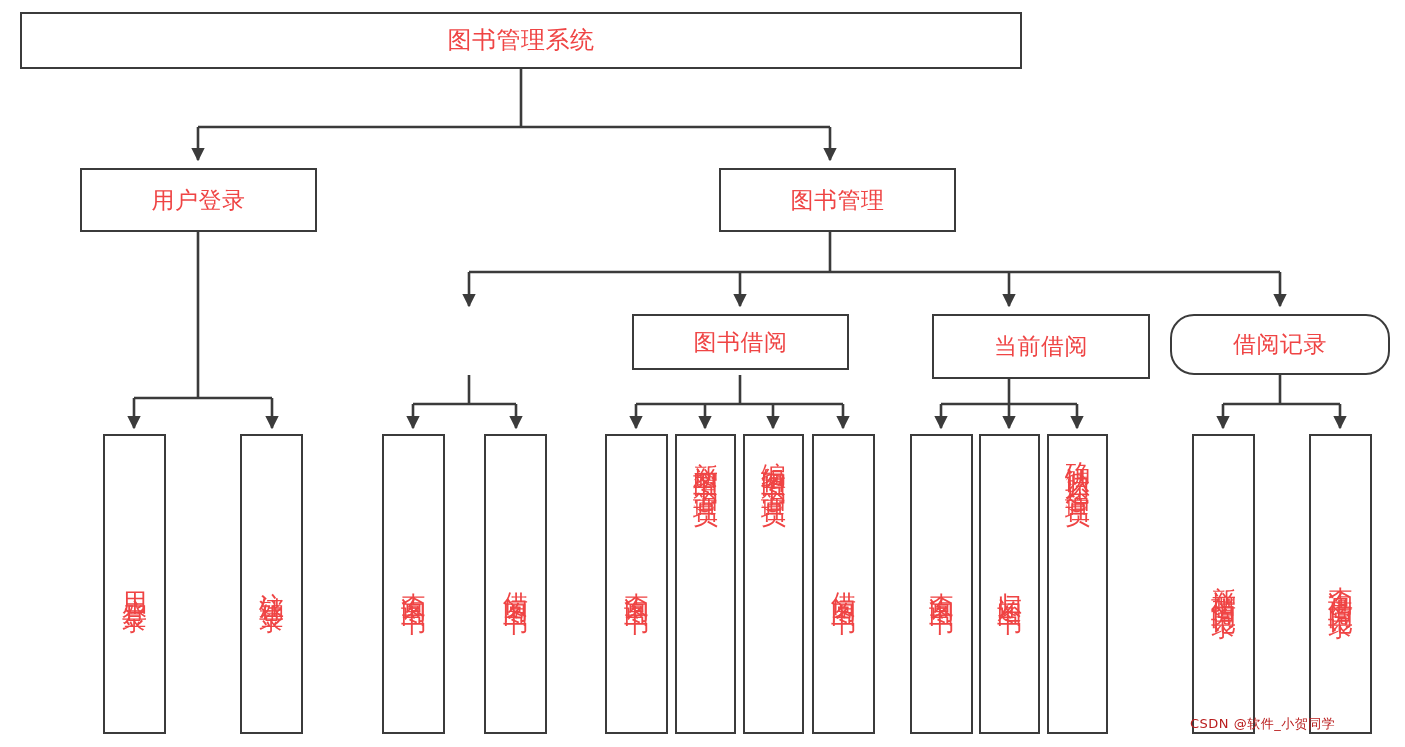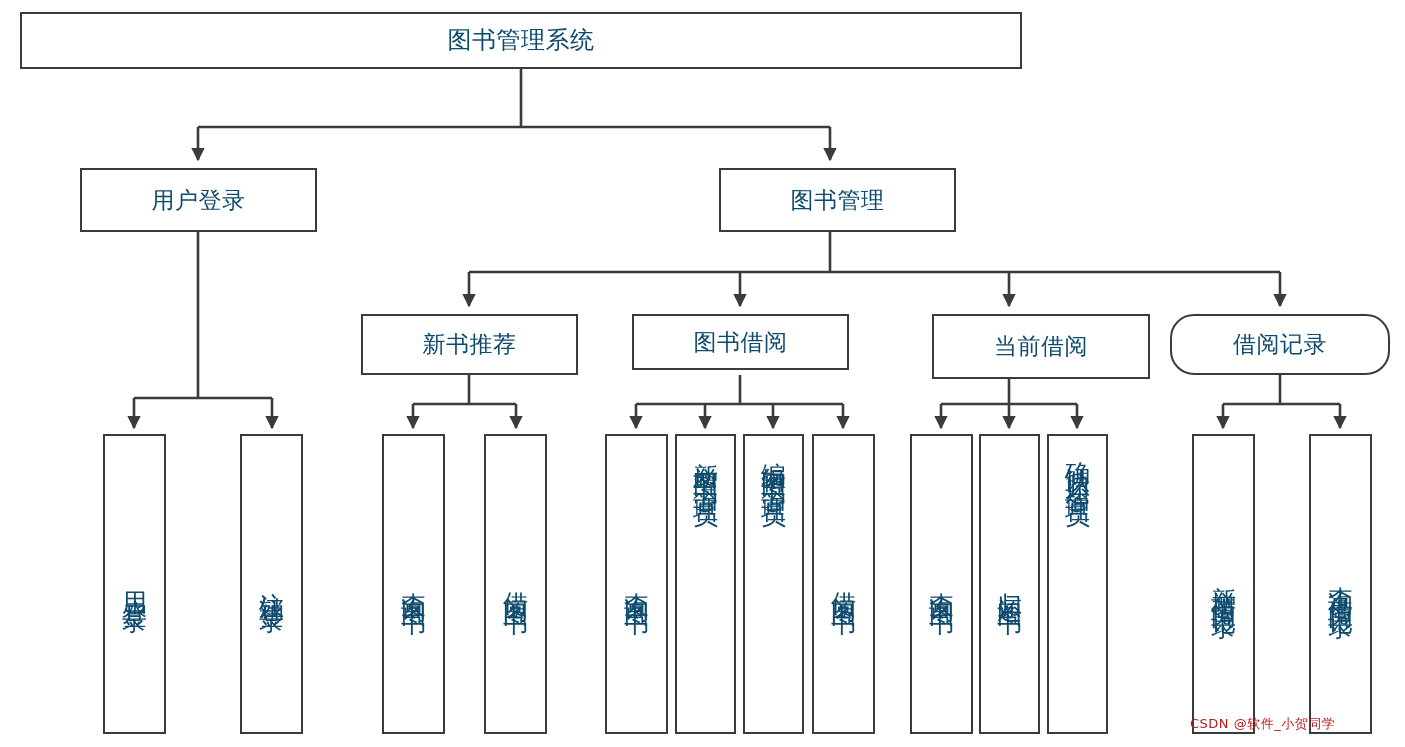--- a/index.html
+++ b/index.html
@@ -26,21 +26,21 @@
     pointer-events: none;
   }
   .node {
     position: absolute;
     box-sizing: border-box;
     border: 2.5px solid #3b3b3b;
     background: #ffffff;
     display: flex;
     align-items: center;
     justify-content: center;
-    color: #0c4a6e;
+    color: #ef4444;
   }
   .node-label {
     display: block;
     line-height: 1.08;
     letter-spacing: 0.5px;
     white-space: pre-wrap;
   }
   
   .node.horiz .node-label {
     font-size: 23px;
@@ -134,23 +134,20 @@
     <span class="node-label">图书管理系统</span>
   </div>
 
   <div class="node horiz" style="left:80px; top:168px; width:237px; height:64px;">
     <span class="node-label">用户登录</span>
   </div>
   <div class="node horiz" style="left:711px; top:168px; width:237px; height:64px;margin-left:8px;">
     <span class="node-label">图书管理</span>
   </div>
 
-  <div class="node horiz" style="left:361px; top:314px; width:217px; height:61px;">
-    <span class="node-label">新书推荐</span>
-  </div>
   <div class="node horiz" style="left:632px; top:314px; width:217px; height:56px;">
     <span class="node-label">图书借阅</span>
   </div>
   <div class="node horiz" style="left:932px; top:314px; width:218px; height:65px;">
     <span class="node-label">当前借阅</span>
   </div>
   <div class="node horiz" style="left:1170px; top:314px; width:220px; height:61px;border-radius:24px;">
     <span class="node-label">借阅记录</span>
   </div>
 

